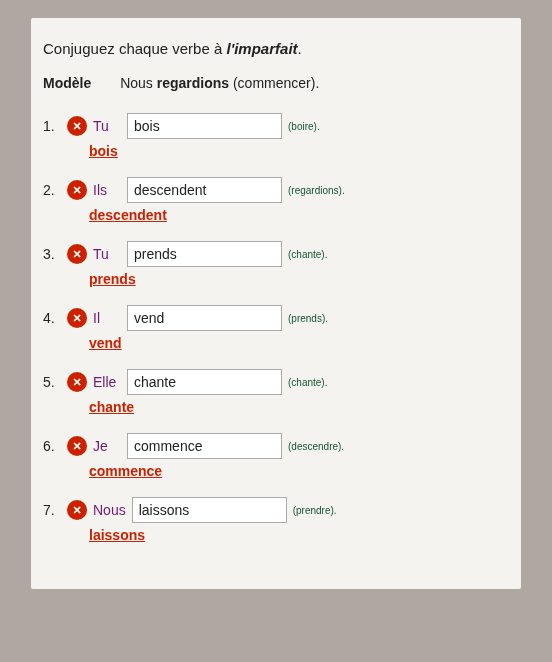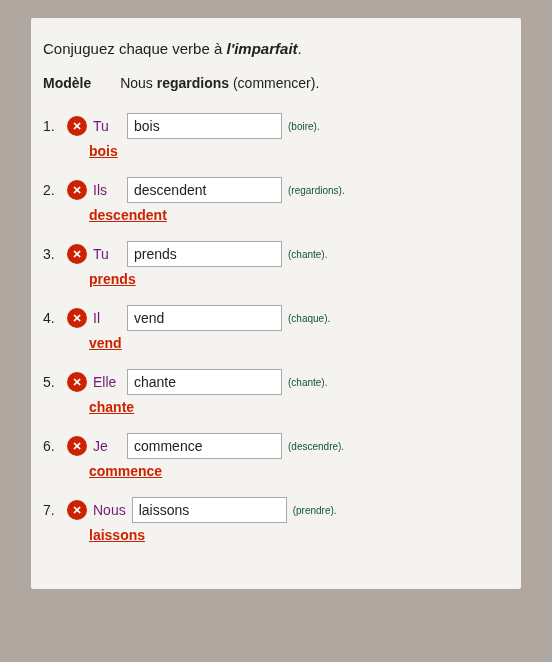--- a/index.html
+++ b/index.html
@@ -141,21 +141,21 @@
       <span class="verb-hint">(chante).</span>
     </div>
     <div class="correct-answer">prends</div>
   </div>
       <div class="exercise-item">
     <div class="item-row">
       <span class="item-number">4.</span>
       <span class="error-icon"></span>
       <span class="subject">Il</span>
       <input class="answer-input" type="text" value="vend" style="">
-      <span class="verb-hint">(chaque).</span>
+      <span class="verb-hint">(prends).</span>
     </div>
     <div class="correct-answer">vend</div>
   </div>
       <div class="exercise-item">
     <div class="item-row">
       <span class="item-number">5.</span>
       <span class="error-icon"></span>
       <span class="subject">Elle</span>
       <input class="answer-input" type="text" value="chante" style="">
       <span class="verb-hint">(chante).</span>

